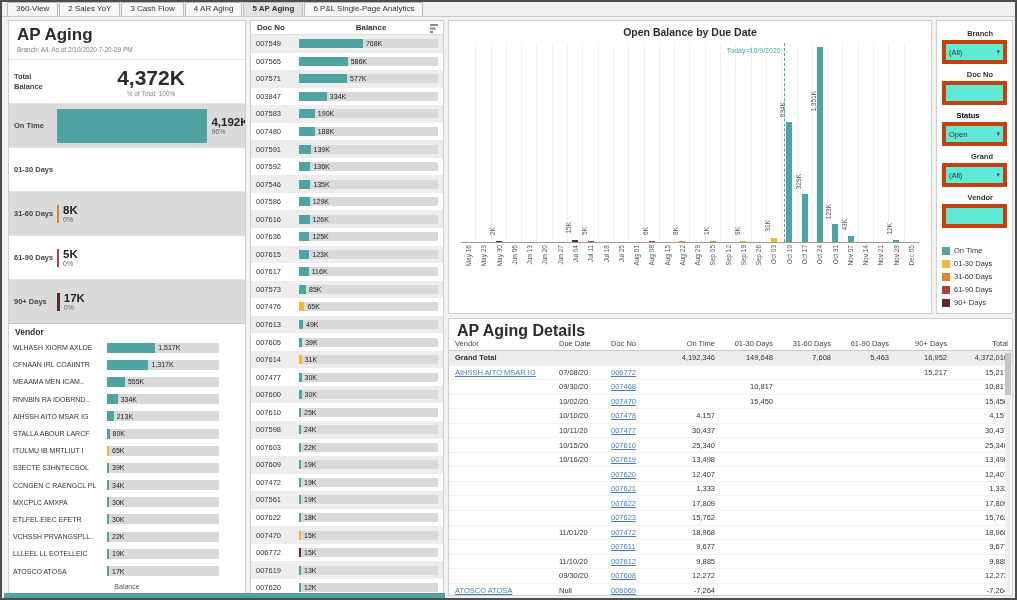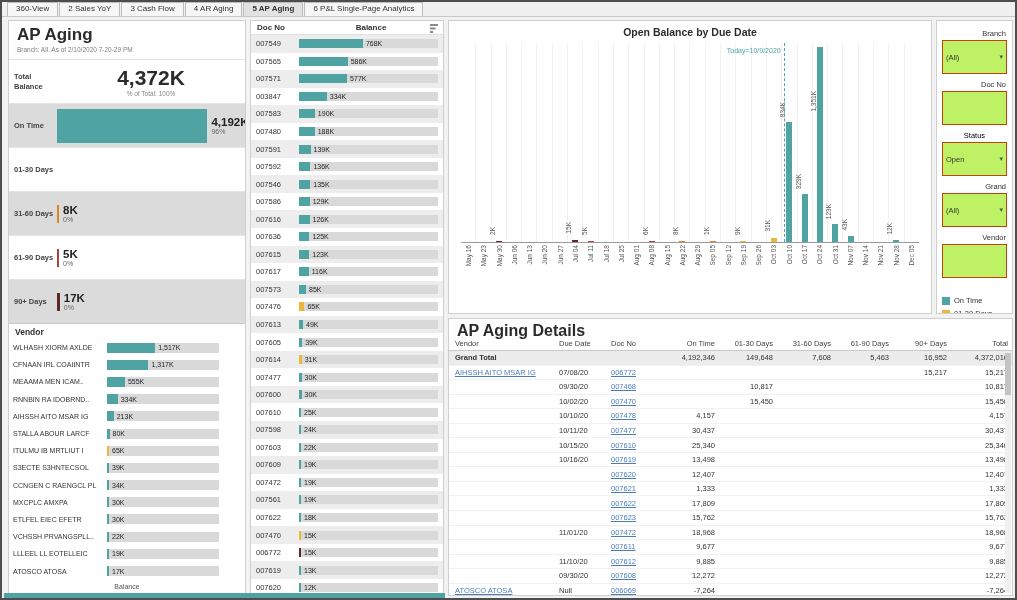--- a/index.html
+++ b/index.html
@@ -65,23 +65,23 @@
   .bar { width:6px; flex:none; }
   .bar-label { position:absolute; left:calc(50% - 10px); writing-mode:vertical-rl; transform:rotate(180deg); font-size:6.5px; color:#555; white-space:nowrap; }
   .today-line { position:absolute; left:70.5%; top:0; bottom:0; border-left:1px dashed #4fa3a3; }
   .today-label { position:absolute; top:4px; right:30.2%; font-size:7px; color:#4fa3a3; white-space:nowrap; }
   .x-axis { display:flex; margin:2px 12px 0 12px; height:46px; }
   .x-slot { flex:1; display:flex; justify-content:center; align-items:flex-start; }
   .x-label { writing-mode:vertical-rl; transform:rotate(180deg); font-size:6.5px; color:#555; white-space:nowrap; }
 
   
   #filter-panel { left:934px; top:18px; width:77px; height:294px; padding:2px 5px; }
-  .filter-title { font-size:7.5px; color:#333; margin:6px 1px 2px 1px; text-align:right; font-weight:normal; }
+  .filter-title { font-size:7.5px; color:#333; margin:6px 14px 2px 1px; text-align:right; font-weight:bold; }
   .filter-title.left { text-align:center; color:#000; }
-  .filter-select, .filter-input { width:100%; height:14px; border:1px solid #c2410c; background:#bef264; font-size:7.5px; color:#333; display:flex; align-items:center; justify-content:space-between; padding:16px 3px; font-family:"Liberation Sans",sans-serif; }
+  .filter-select, .filter-input { width:100%; height:14px; border:4px solid #c2410c; background:#5eead4; font-size:7.5px; color:#333; display:flex; align-items:center; justify-content:space-between; padding:8px 3px; font-family:"Liberation Sans",sans-serif; }
   .dd-arrow { font-size:7px; color:#555; }
   .legend { margin-top:16px; }
   .legend-item { display:flex; align-items:center; height:13px; cursor:pointer; }
   .swatch { width:8px; height:8px; margin-right:4px; flex:none; }
   .legend-label { font-size:7.5px; color:#333; }
 
   
   #details-panel { left:446px; top:316px; width:565px; height:278px; }
   .details-title { font-size:16px; font-weight:bold; color:#2b2b2b; padding:3px 0 2px 8px; height:18px; }
   .details-header, .drow { display:flex; align-items:center; padding-left:6px; padding-right:8px; }

